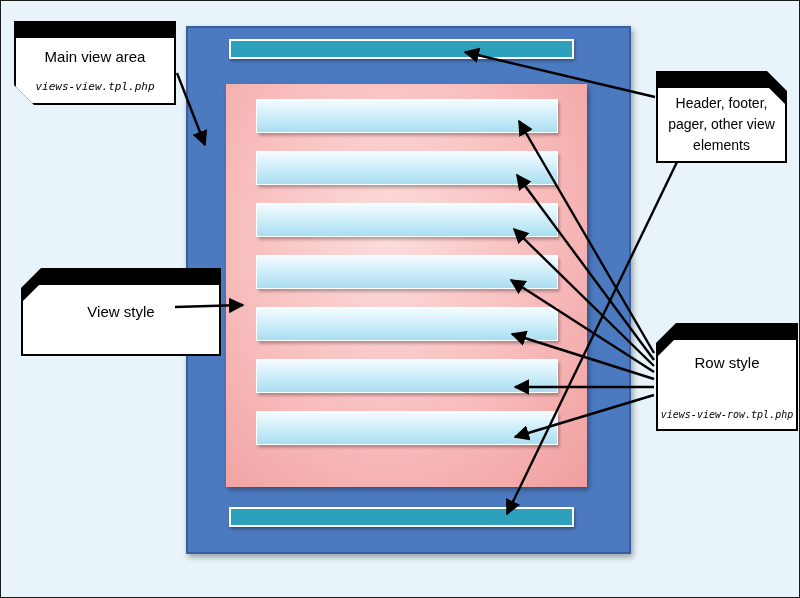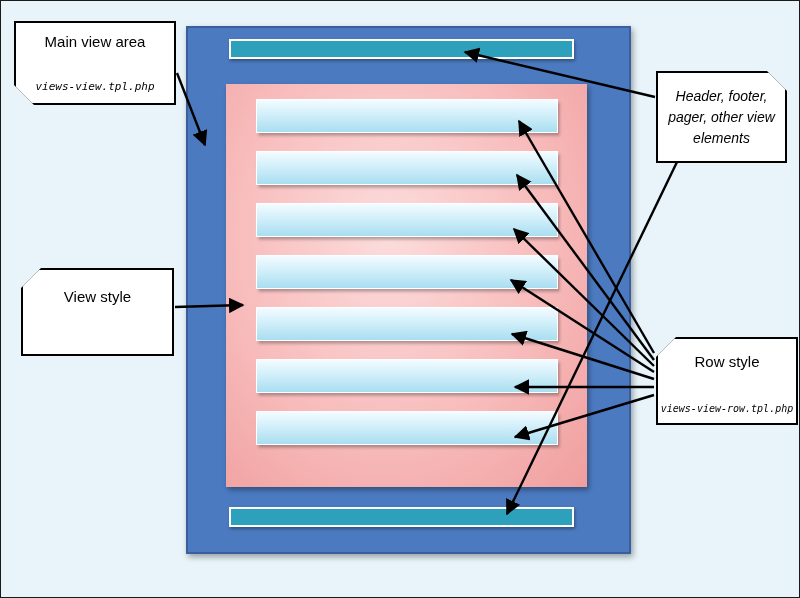--- a/index.html
+++ b/index.html
@@ -33,46 +33,46 @@
           gap:18px; }
   .view-row { width:300px; height:32px;
               border:1px solid #ffffff;
               background:linear-gradient(#f3fcff 0%, #d2effa 45%, #a9def1 100%);
               box-shadow:1.5px 2.5px 3px rgba(0,0,0,0.3); }
 
   
   .callout { position:absolute; background:#000; z-index:4;
              filter:drop-shadow(1px 2px 2px rgba(0,0,0,0.2)); }
   .callout-inner { position:absolute; inset:2px; background:#ffffff;
-                   display:flex; flex-direction:column; align-items:center; }
+                   display:flex; flex-direction:column; align-items:center;margin-top:15px; }
 
   .cut-bl      { clip-path:polygon(0 0, 100% 0, 100% 100%, 20px 100%, 0 calc(100% - 20px)); }
   .cut-bl-in   { clip-path:polygon(0 0, 100% 0, 100% 100%, 16px 100%, 0 calc(100% - 16px)); }
   .cut-tl      { clip-path:polygon(20px 0, 100% 0, 100% 100%, 0 100%, 0 20px); }
   .cut-tl-in   { clip-path:polygon(16px 0, 100% 0, 100% 100%, 0 100%, 0 16px); }
   .cut-tr      { clip-path:polygon(0 0, calc(100% - 20px) 0, 100% 20px, 100% 100%, 0 100%); }
-  .cut-tr-in   { clip-path:polygon(0 0, calc(100% - 16px) 0, 100% 16px, 100% 100%, 0 100%);font-style:italic; }
+  .cut-tr-in   { clip-path:polygon(0 0, calc(100% - 16px) 0, 100% 16px, 100% 100%, 0 100%); }
 
   .co-title { font-size:15px; color:#000; text-align:center; }
   .co-file  { font-family:"DejaVu Sans Mono", monospace; font-style:italic;
               font-size:11px; color:#000; text-align:left; white-space:nowrap; }
 
   .co-main { left:13px;  top:20px;  width:162px; height:84px; }
   .co-main .co-title { margin-top:10px; }
   .co-main .co-file  { margin-top:auto; margin-bottom:10px; }
 
-  .co-view { left:20px;  top:267px; width:153px; height:88px; }
+  .co-view { left:20px;  top:267px; width:153px; height:88px;padding-left:47px; }
   .co-view .co-title { margin-top:18px; }
   .co-view .co-file  { margin-top:auto; margin-bottom:10px; }
 
   .co-hf   { left:655px; top:70px;  width:131px; height:92px; }
   .co-hf .co-title { font-size:14px; line-height:1.5;
                      margin:auto 6px; white-space:normal; }
 
-  .co-row  { left:655px; top:336px; width:142px; height:88px; }
+  .co-row  { left:655px; top:322px; width:142px; height:108px; }
   .co-row .co-title { margin-top:14px; }
   .co-row .co-file  { margin-top:auto; margin-bottom:9px; font-size:10px;font-style:italic; }
 
   
   .arrows { position:absolute; left:0; top:0; z-index:5;
             pointer-events:none; }
   .arrow  { stroke:#000; stroke-width:2.4; fill:none; }
 </style>
 </head>
 <body>

